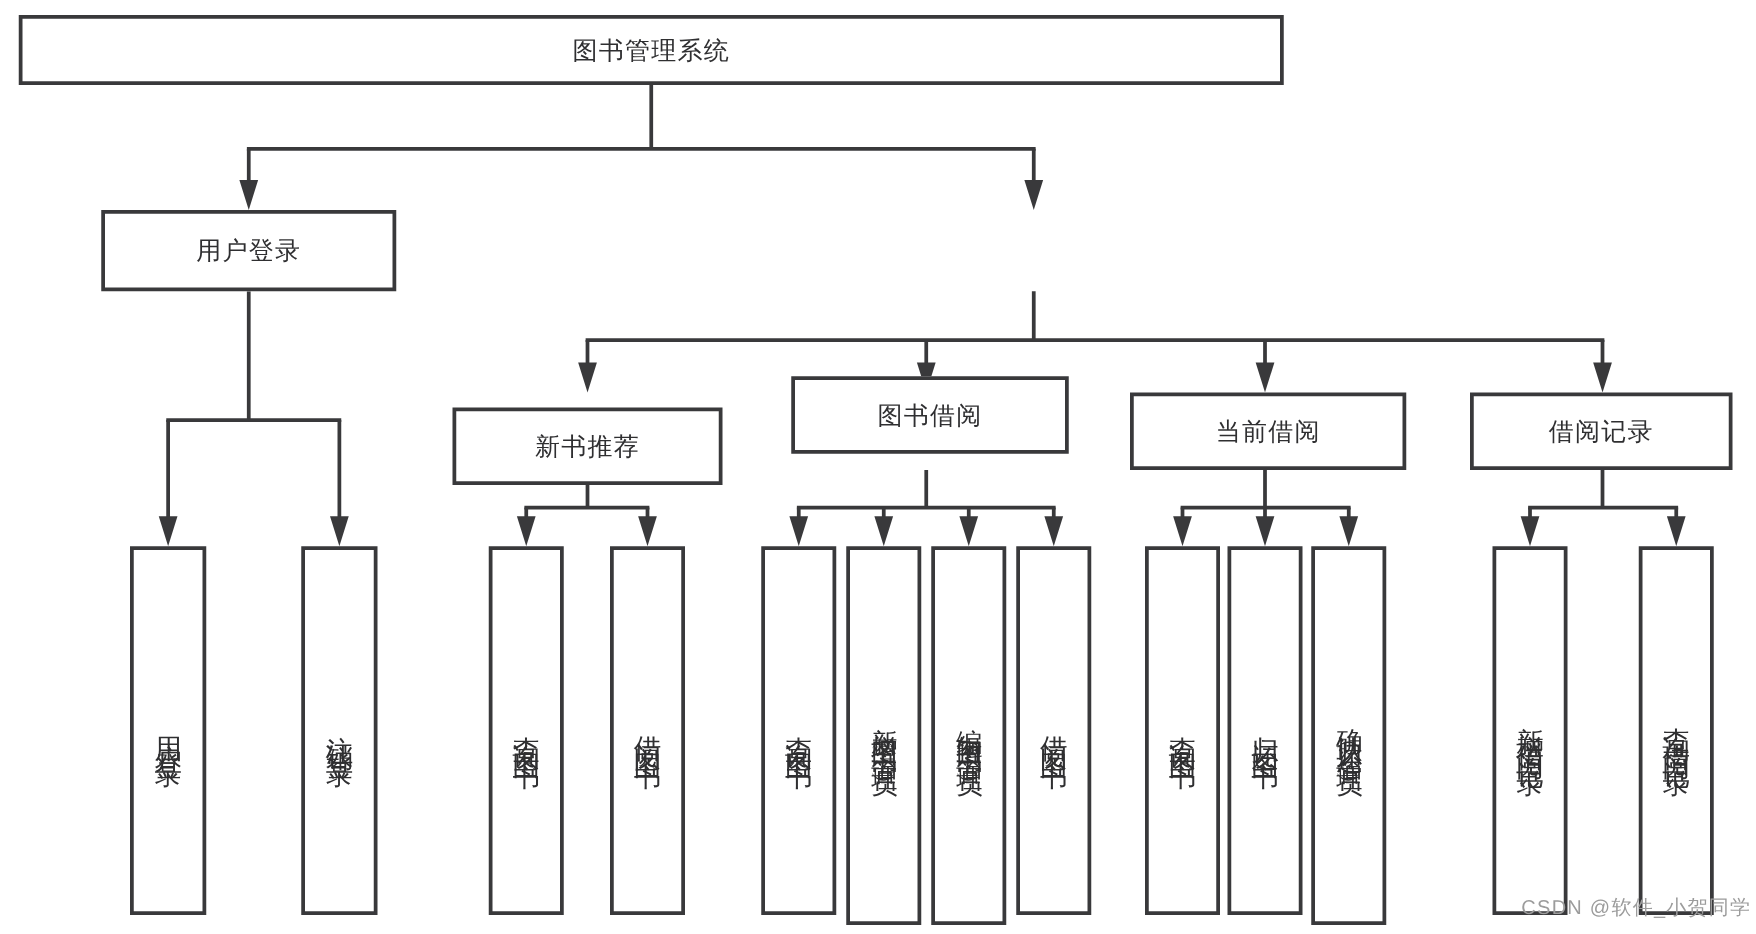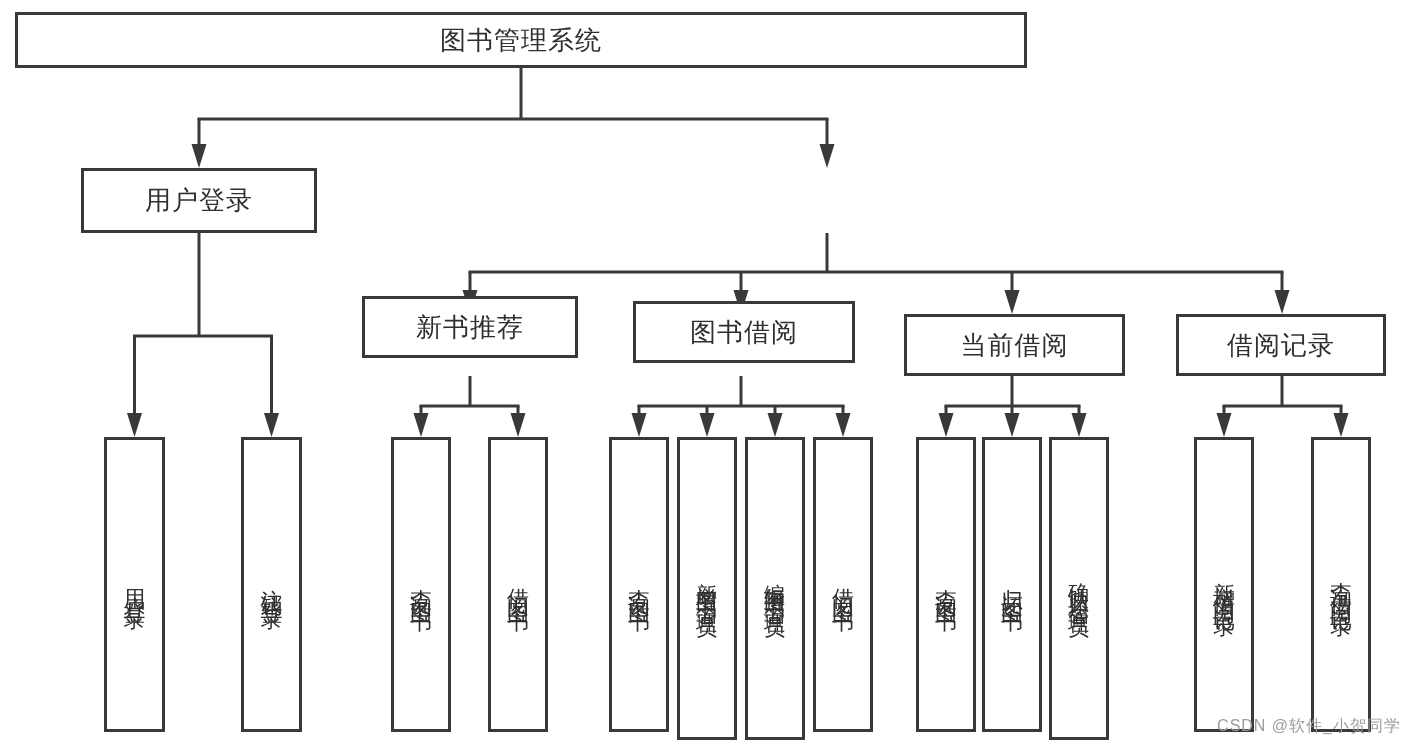--- a/index.html
+++ b/index.html
@@ -21,21 +21,21 @@
   .node {
     position: absolute;
     background: #ffffff;
     border: 3px solid #39393b;
     display: flex;
     align-items: center;
     justify-content: center;
     color: #2f2f31;
   }
   .hbox {
-    font-size: 26px;
+    font-size: 20px;
     letter-spacing: 1px;
     white-space: nowrap;
   }
   .vbox {
     font-size: 22px;
   }
   .vbox .vtext {
     writing-mode: vertical-rl;
     text-orientation: mixed;
     letter-spacing: 7px;
@@ -120,21 +120,21 @@
       <polygon points="1071.5,413 1086.5,413 1079,437"></polygon>
       <polygon points="1216.5,413 1231.5,413 1224,437"></polygon>
       <polygon points="1333.5,413 1348.5,413 1341,437"></polygon>
     </g>
   </svg>
 
   <div class="node hbox" style="left:15px; top:12px; width:1012px; height:56px;">图书管理系统</div>
 
   <div class="node hbox" style="left:81px; top:168px; width:236px; height:65px;">用户登录</div>
 
-  <div class="node hbox" style="left:362px; top:296px; width:216px; height:62px;">新书推荐</div>
+  <div class="node hbox" style="left:362px; top:326px; width:216px; height:62px;">新书推荐</div>
   <div class="node hbox" style="left:633px; top:301px; width:222px; height:62px;">图书借阅</div>
   <div class="node hbox" style="left:904px; top:314px; width:221px; height:62px;">当前借阅</div>
   <div class="node hbox" style="left:1176px; top:314px; width:210px; height:62px;text-align:right;">借阅记录</div>
 
   <div class="node vbox" style="left:104px; top:437px; width:61px; height:295px;">
     <span class="vtext">用户登录</span>
   </div>
   <div class="node vbox" style="left:241px; top:437px; width:61px; height:295px;">
     <span class="vtext">注销登录</span>
   </div>

